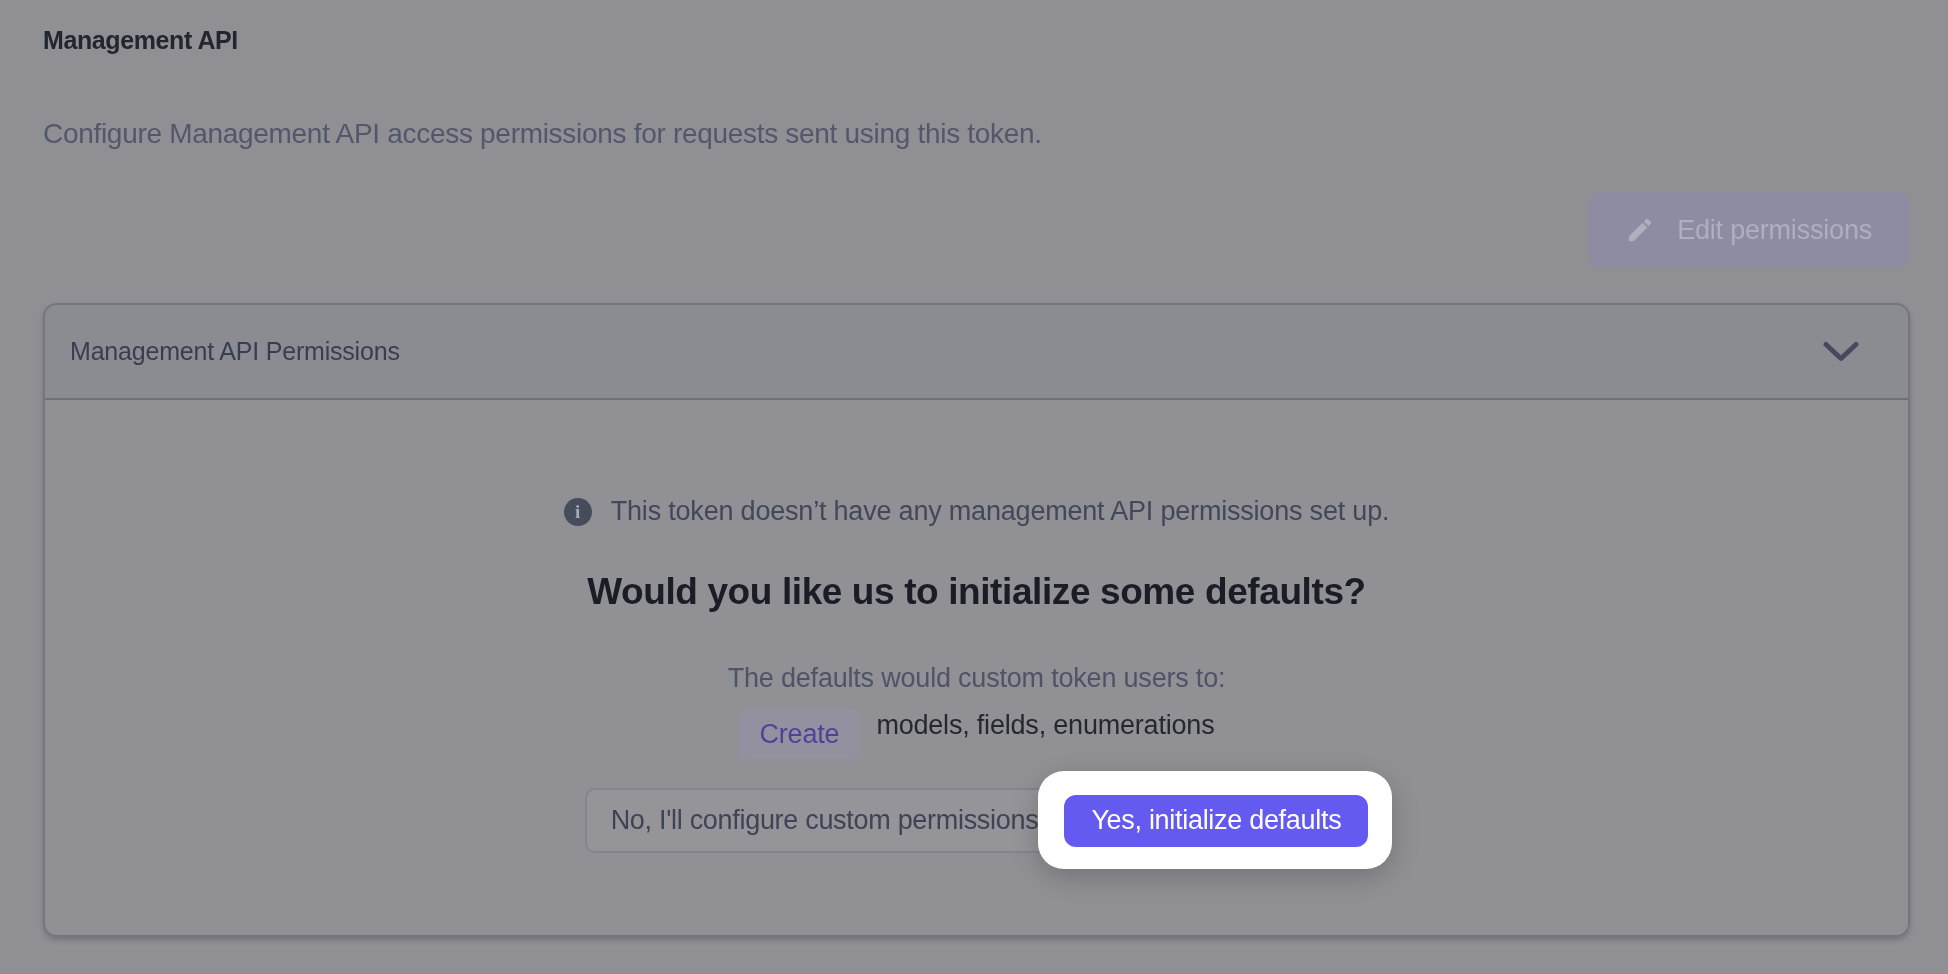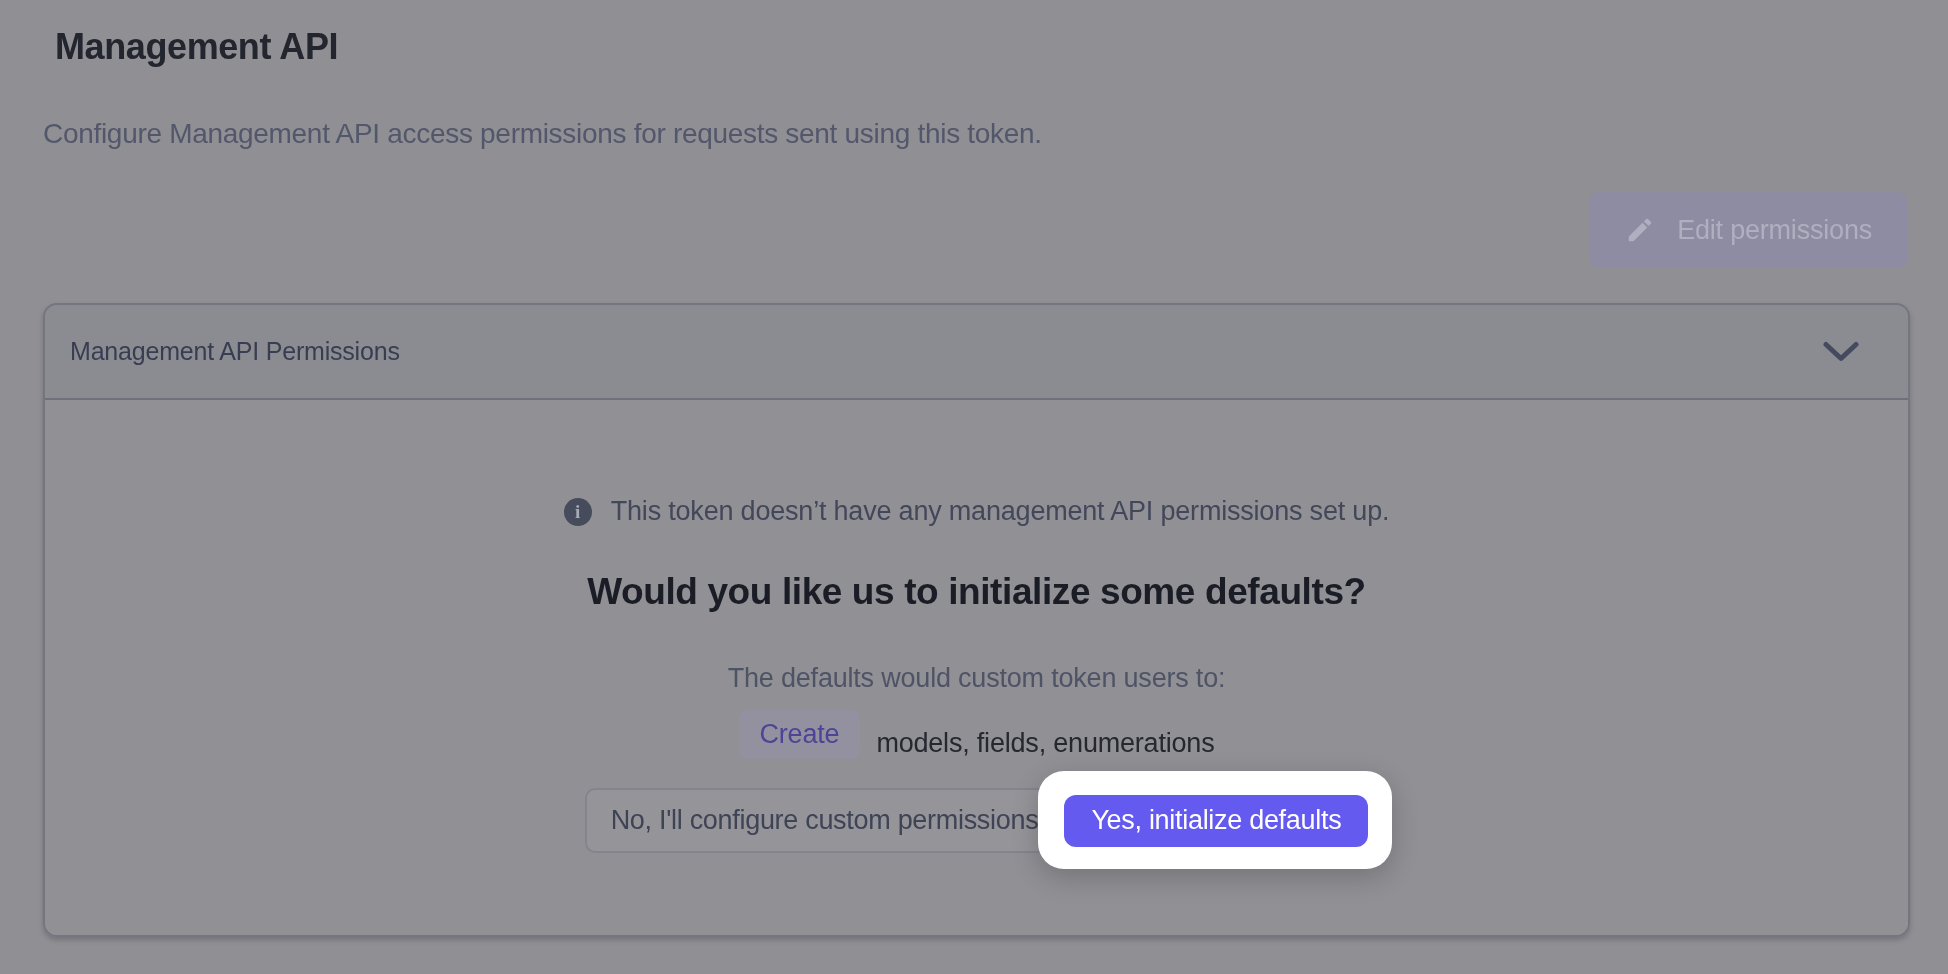--- a/index.html
+++ b/index.html
@@ -7,22 +7,22 @@
   body {
     font-family:"Liberation Sans", sans-serif;
     background:var(--overlay-background, #8F8F94);
     position:relative;
     -webkit-font-smoothing:antialiased;
   }
   .page { position:absolute; inset:0; }
 
   
   .page-title {
-    position:absolute; left:55px; top:26px;
-    font-size:36px; font-weight:700; color:#23252F; letter-spacing:-0.4px;
+    position:absolute; left:43px; top:26px;
+    font-size:25px; font-weight:700; color:#23252F; letter-spacing:-0.4px;
   }
   .page-subtitle {
     position:absolute; left:43px; top:118px;
     font-size:28px; color:#53576B; letter-spacing:-0.3px;
   }
   .edit-btn {
     position:absolute; top:192px; right:40px; height:76px;
     display:flex; align-items:center; gap:22px;
     padding:0 36px; border:none; border-radius:10px;
     background:#8D8CA2; color:#AFAFBF;
@@ -64,21 +64,21 @@
     flex:none;
   }
   .info-text { font-size:27px; color:#42475A; letter-spacing:-0.2px; }
 
   .question {
     margin-top:44px; font-size:37px; font-weight:700; color:#1A1C26;
     letter-spacing:-0.4px;
   }
   .defaults-intro { margin-top:50px; font-size:27px; color:#4E5366; letter-spacing:-0.2px; }
 
-  .chip-row { margin-top:16px; display:flex; align-items:flex-end; gap:16px; }
+  .chip-row { margin-top:16px; display:flex; align-items:flex-start; gap:16px; }
   .chip {
     background:#93919F; color:#4B4497;
     font-size:27px; letter-spacing:-0.2px;
     padding:9px 21px; border-radius:8px;
   }
   .chip-items { font-size:27px; color:#26272F; letter-spacing:-0.2px; }
 
   .buttons-row { margin-top:29px; display:flex; align-items:center; }
   .btn-secondary {
     height:65px; padding:0 24px;

